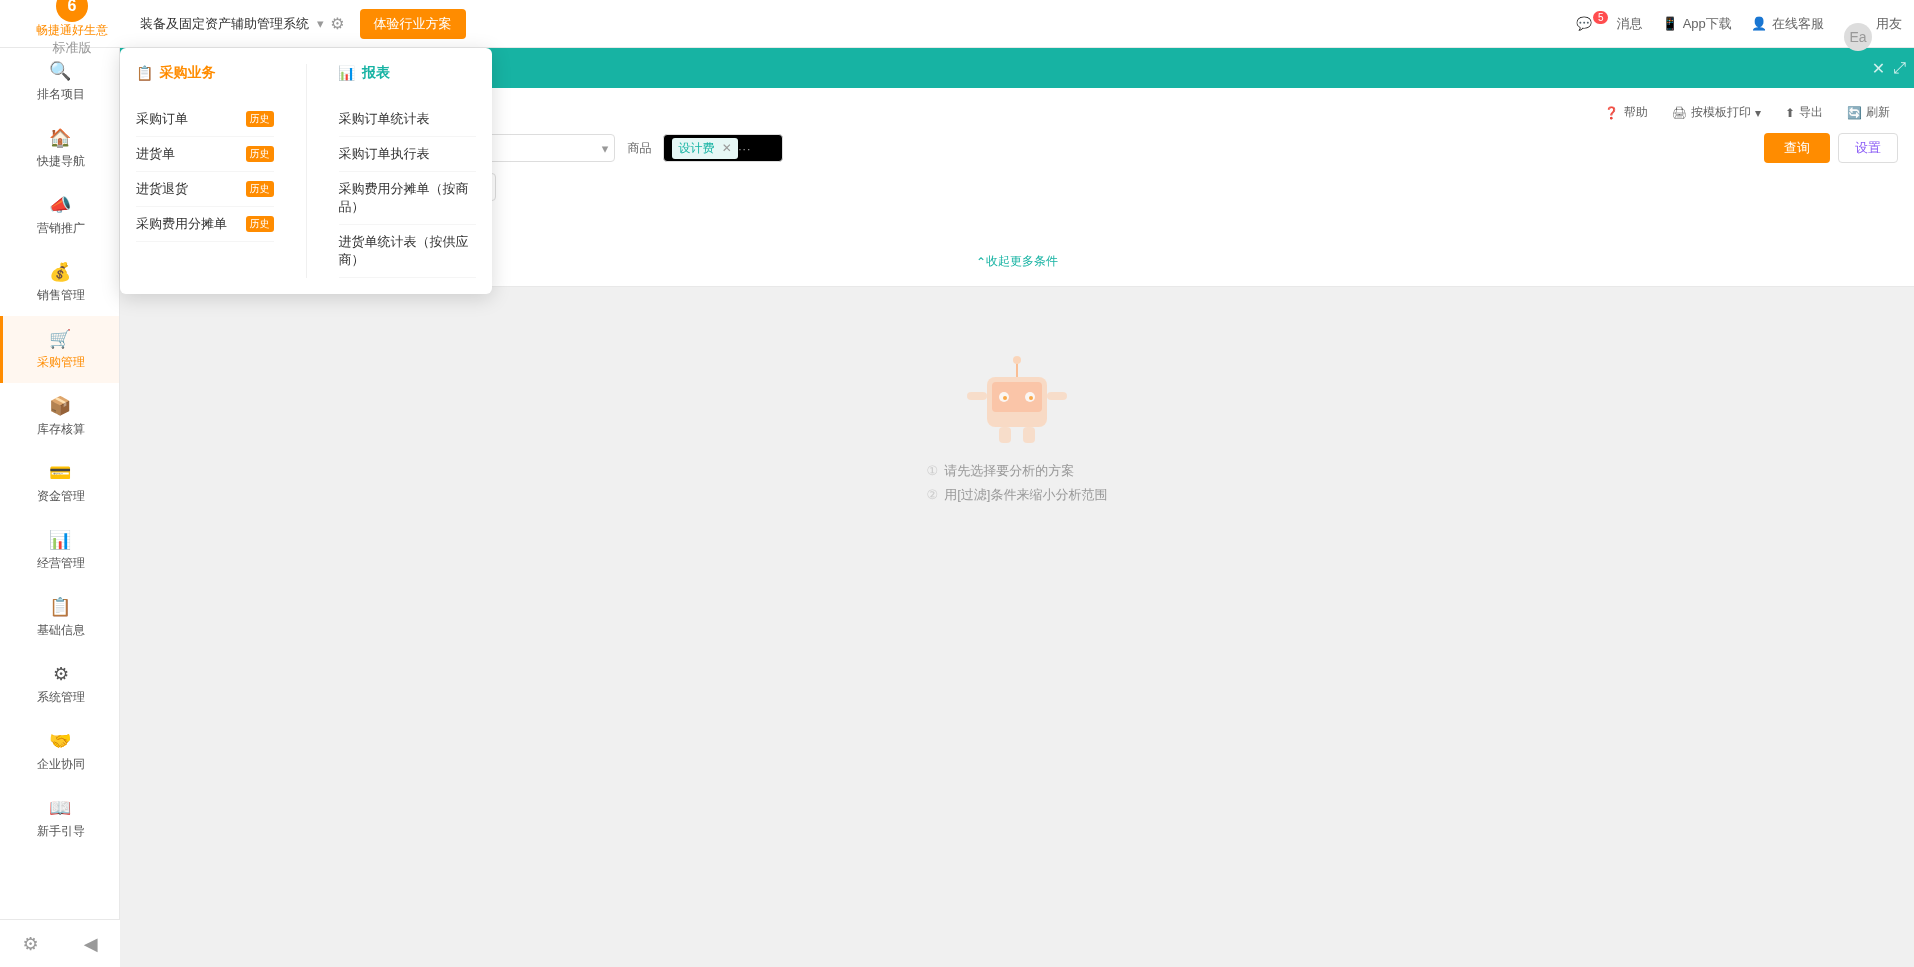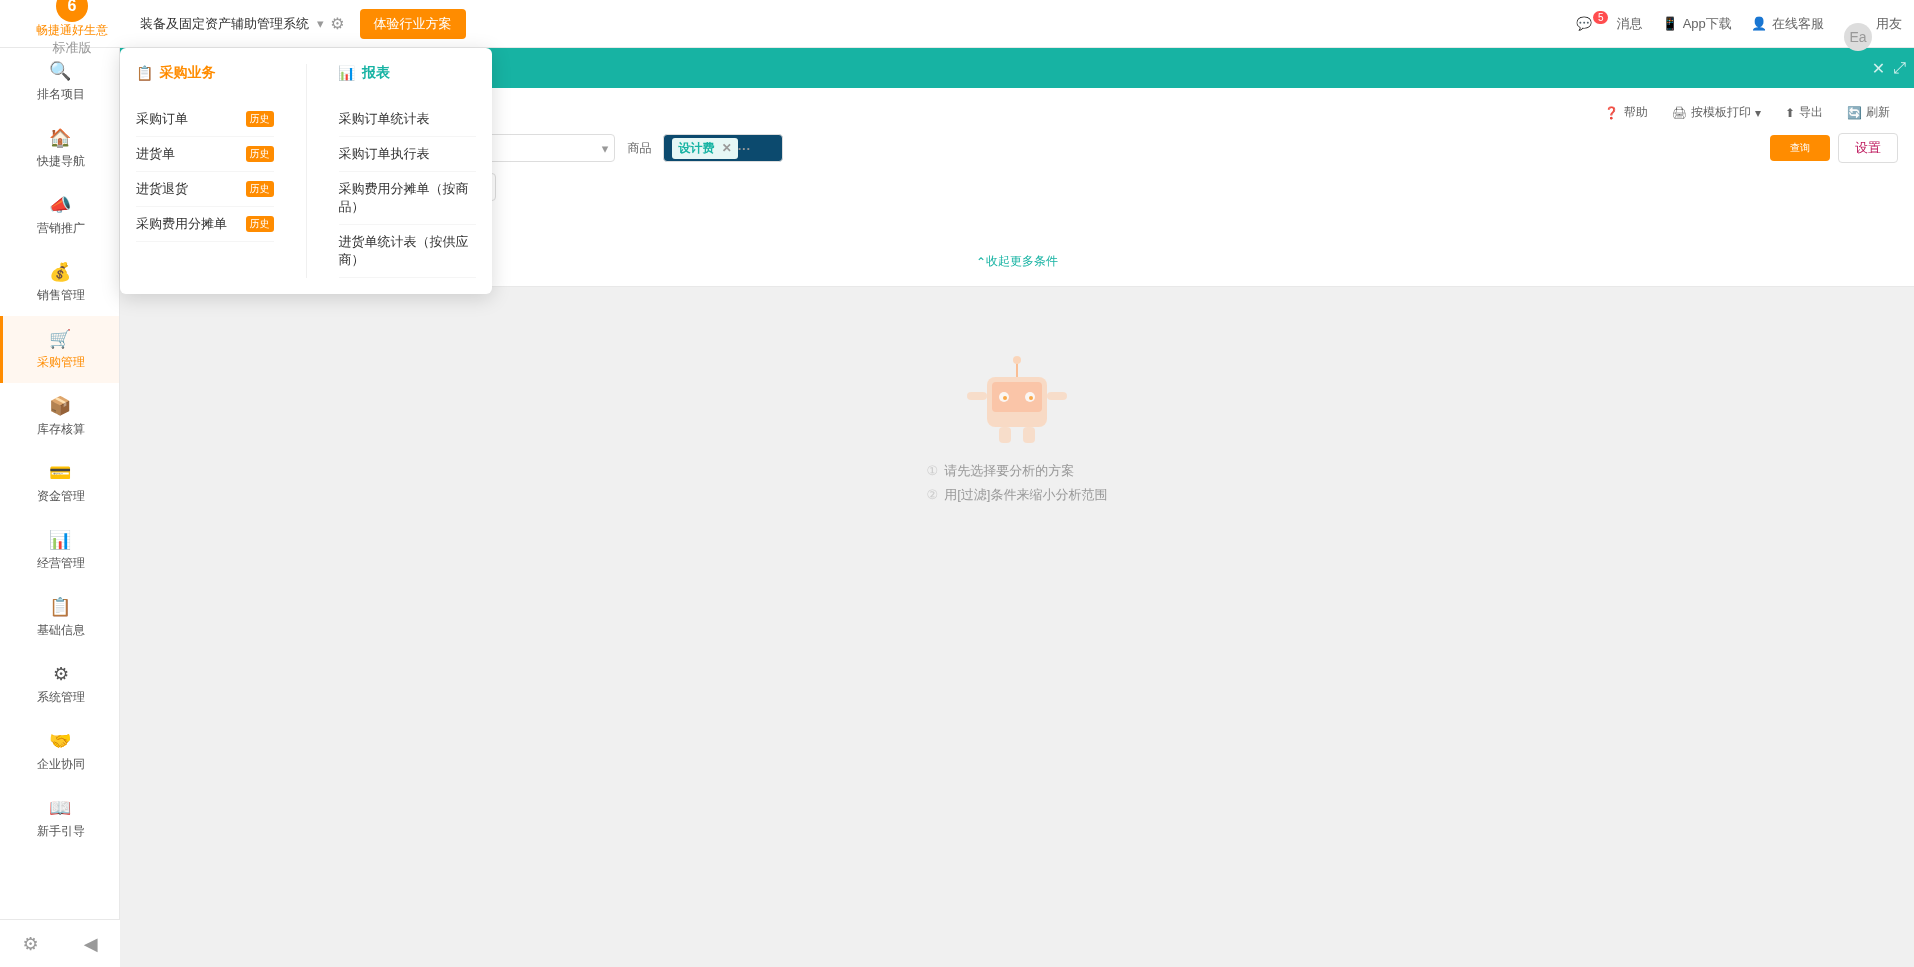--- a/index.html
+++ b/index.html
@@ -190,25 +190,25 @@
       display: flex; align-items: center; gap: 4px;
       border: none; background: none; cursor: pointer;
       color: #666; font-size: 12px; padding: 4px 8px;
     }
     .query-btn {
       background: #ff8c00;
       color: white; border: none;
       padding: 6px 20px;
       border-radius: 4px;
       cursor: pointer;
-      font-size: 10px;
+      font-size: 13px;
     }
     .set-btn {
       background: white;
-      color: #be185d; border: 1px solid #ddd;
+      color: #8b5cf6; border: 1px solid #ddd;
       padding: 5px 16px;
       border-radius: 4px;
       cursor: pointer;
       font-size: 13px;
     }
 
     .collapse-row {
       display: flex; align-items: center; justify-content: center;
       padding: 4px;
       color: #17b3a3; font-size: 12px; cursor: pointer;
@@ -406,21 +406,21 @@
           <span class="filter-group-item">自定义</span>
         </div>
         <span class="filter-label">-12-31</span>
 
         <span class="filter-label">单据状态</span>
         <div style="position: relative; display: flex; align-items: center; border: 1px solid #ddd; border-radius: 4px; height: 28px; padding: 0 24px 0 8px; min-width: 160px; background: white; cursor: pointer;">
           <span style="position: absolute; right: 6px; color: #999;">▾</span>
         </div>
 
         <span class="filter-label">商品</span>
-        <div style="display: flex; align-items: center; border: 1px solid #ddd; border-radius: 4px; height: 28px; padding: 0 8px; min-width: 120px; background: #0c4a6e;  font-weight: bold;">
+        <div style="display: flex; align-items: center; border: 1px solid #ddd; border-radius: 4px; height: 28px; padding: 0 8px; min-width: 120px; background: #000000; ">
           <span class="tag">
             <span>设计费</span>
             <span class="tag-close">✕</span>
           </span>
           <span class="dots">···</span>
         </div>
 
         <div class="toolbar-right" style="margin-left: auto;">
           <button class="query-btn">查询</button>
           <button class="set-btn">设置</button>

